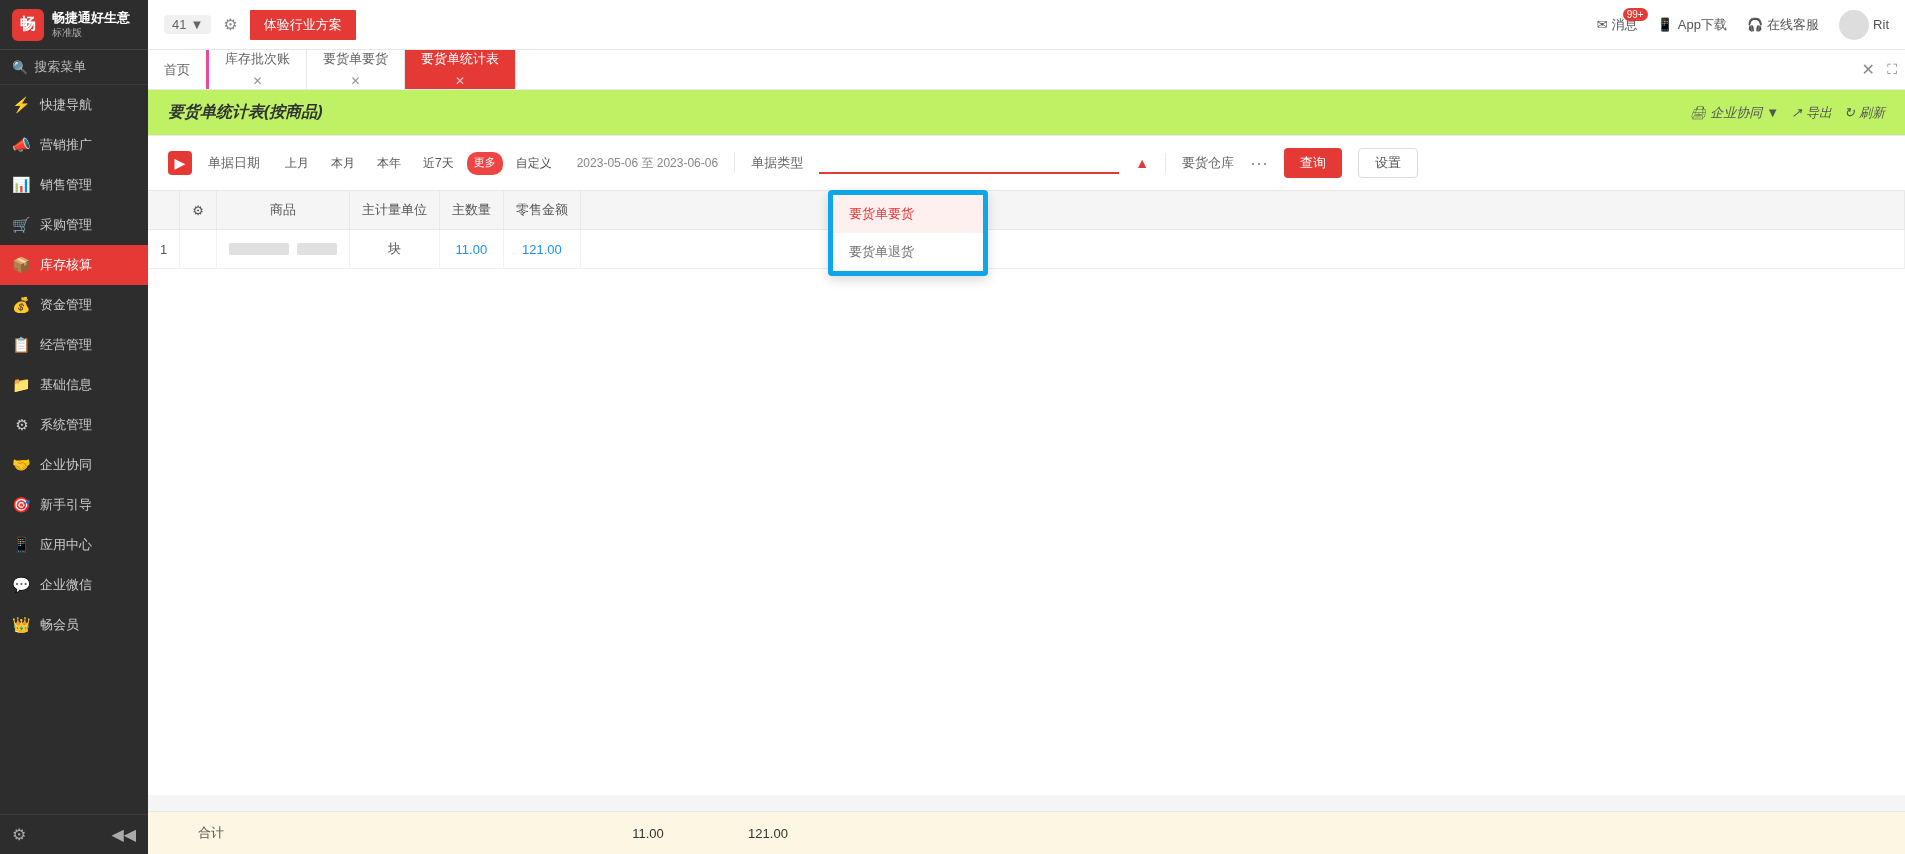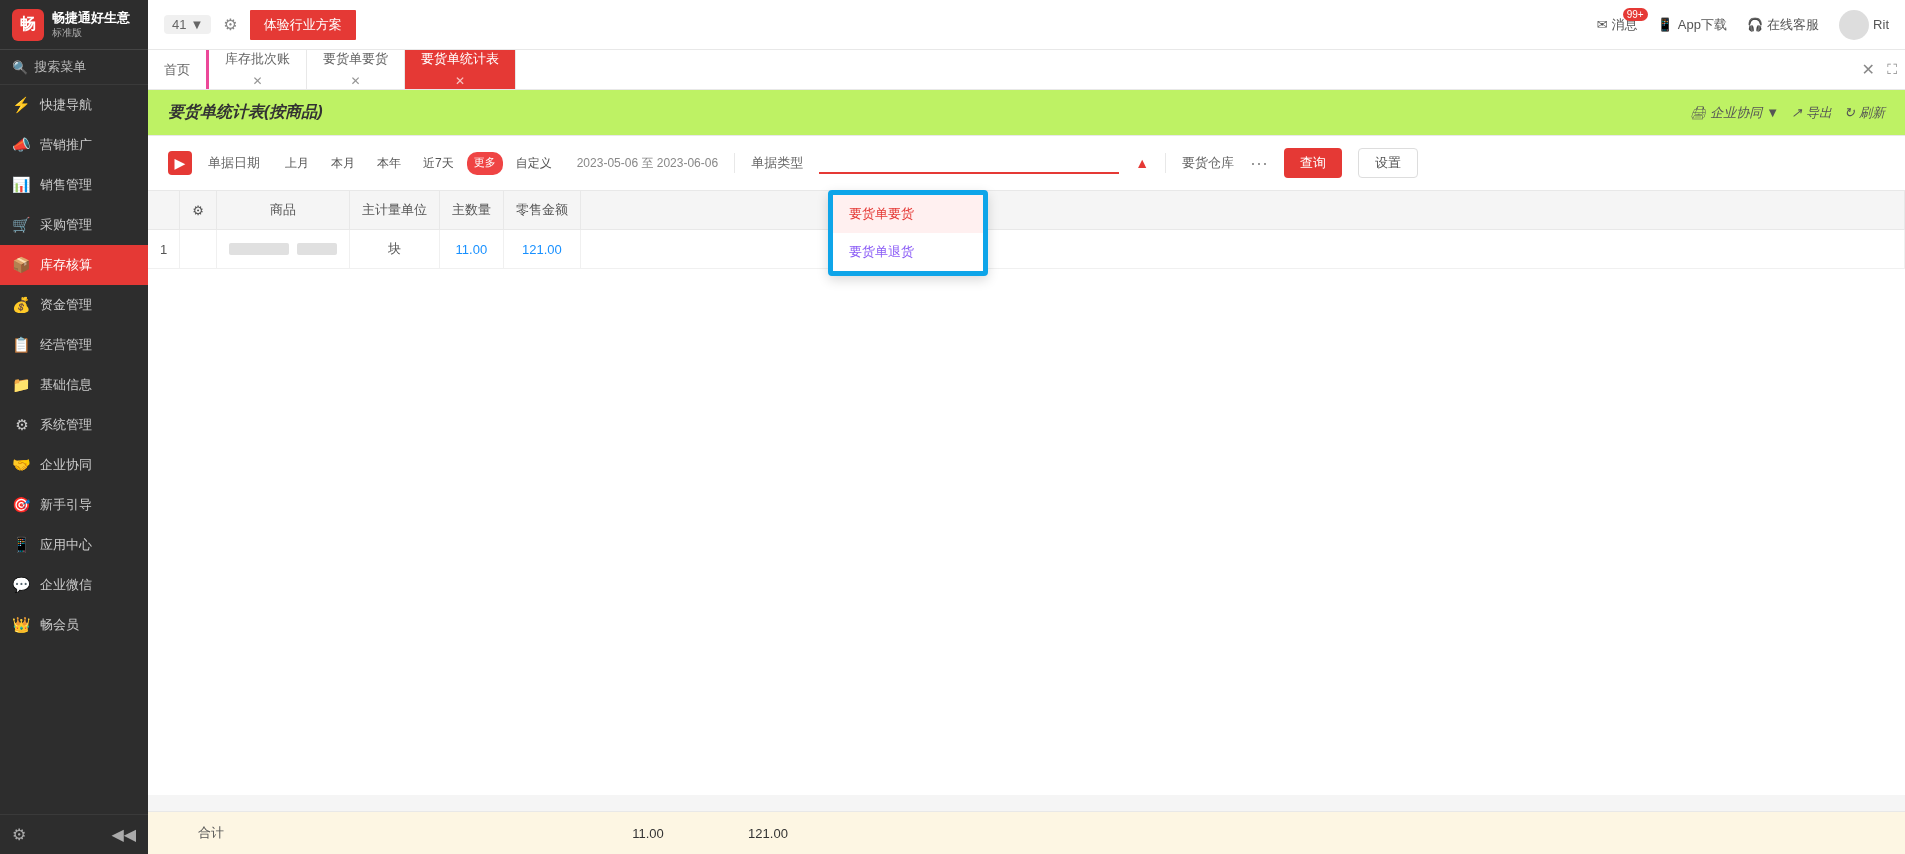--- a/index.html
+++ b/index.html
@@ -386,21 +386,21 @@
       background: white;
       border: 5px solid #0ea5e9;
       border-radius: 4px;
       box-shadow: 0 4px 12px rgba(0,0,0,0.15);
       z-index: 1000;
       min-width: 160px;
     }
     .dropdown-item {
       padding: 10px 16px;
       font-size: 13px;
-      color: #8b5cf6;
+      color: #737373;
       cursor: pointer;
     }
     .dropdown-item.selected { background: #fff0f0; color: #e53935; }
 
     
     .table-area {
       flex: 1;
       overflow: auto;
       background: #fff;
       margin: 0;

